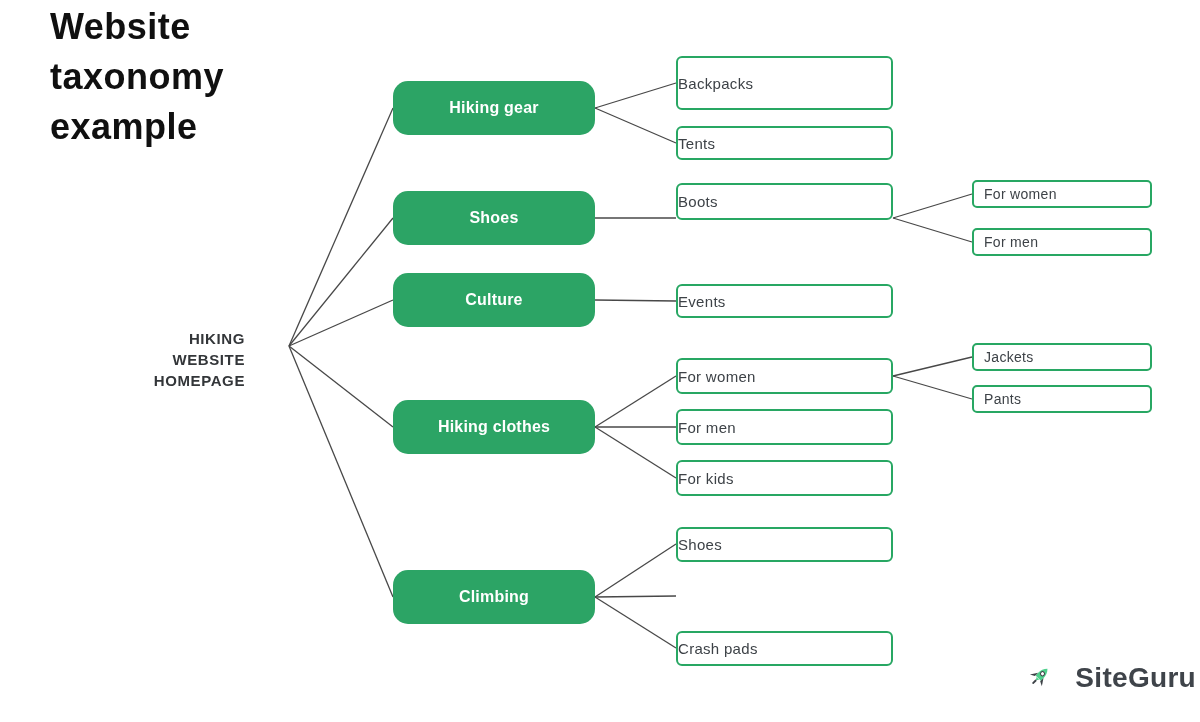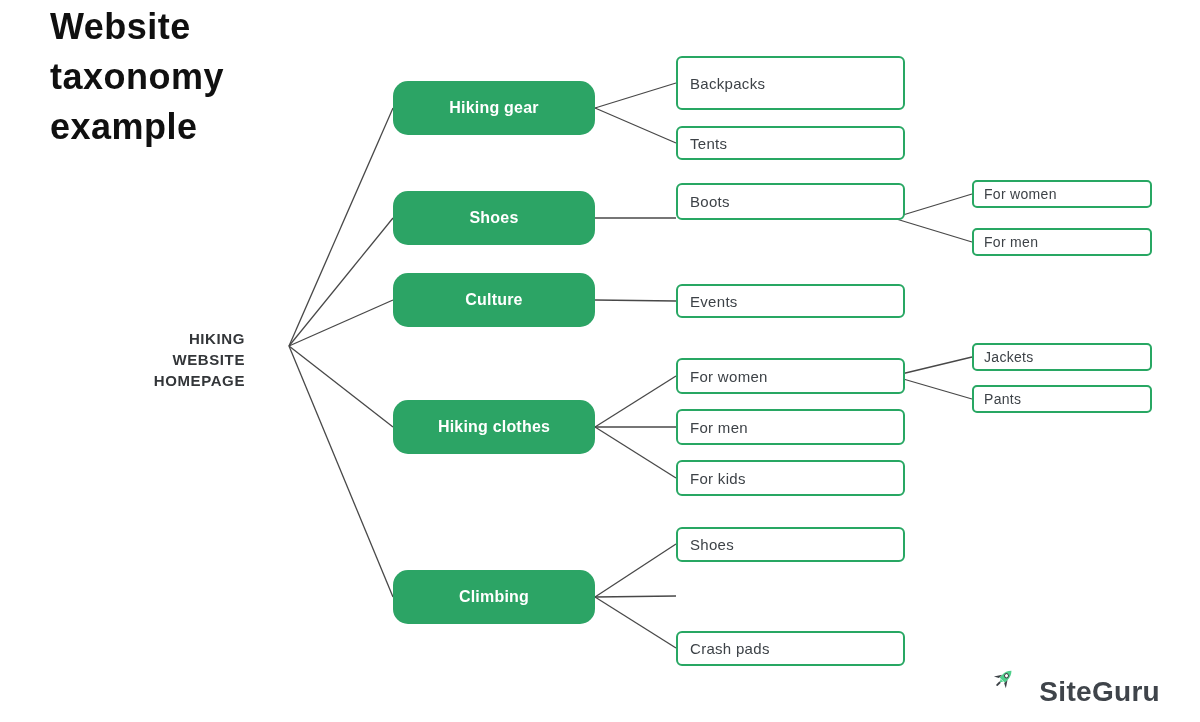--- a/index.html
+++ b/index.html
@@ -23,27 +23,27 @@
   .connectors line{stroke:var(--line);stroke-width:1.3;}
   .cat{
     position:absolute;left:393px;width:202px;height:54px;
     background:var(--green);border-radius:15px;
     display:flex;align-items:center;justify-content:center;
     color:#ffffff;font-size:16px;font-weight:bold;letter-spacing:0.2px;
   }
   .leaf{
     position:absolute;left:676px;width:213px;
     background:#ffffff;border:2px solid var(--outline);border-radius:6px;
-    display:flex;align-items:center;padding-left:12px;
+    display:flex;align-items:center;
     color:var(--ink);font-size:15px;letter-spacing:0.3px;
   }
   .leaf.l3{left:972px;width:166px;height:24px;font-size:14px;padding-left:10px;border-radius:5px;}
   .logo{
-    position:absolute;left:992px;top:648px;width:168px;height:60px;
-    display:flex;align-items:flex-end;gap:21px;
+    position:absolute;left:1028px;top:648px;width:168px;height:60px;
+    display:flex;align-items:flex-start;gap:21px;
   }
   .logo .brand{
     font-size:28px;font-weight:bold;color:#3f444a;letter-spacing:0.3px;
     margin-left:2px;margin-top:14px;
   }
 </style>
 </head>
 <body>
 
 <div class="canvas" style="--green: #2ca465; --outline: #28a763; --logo-green: #4fd08c; --ink: #3d4247; --line: #484848; --title: #101010;">

